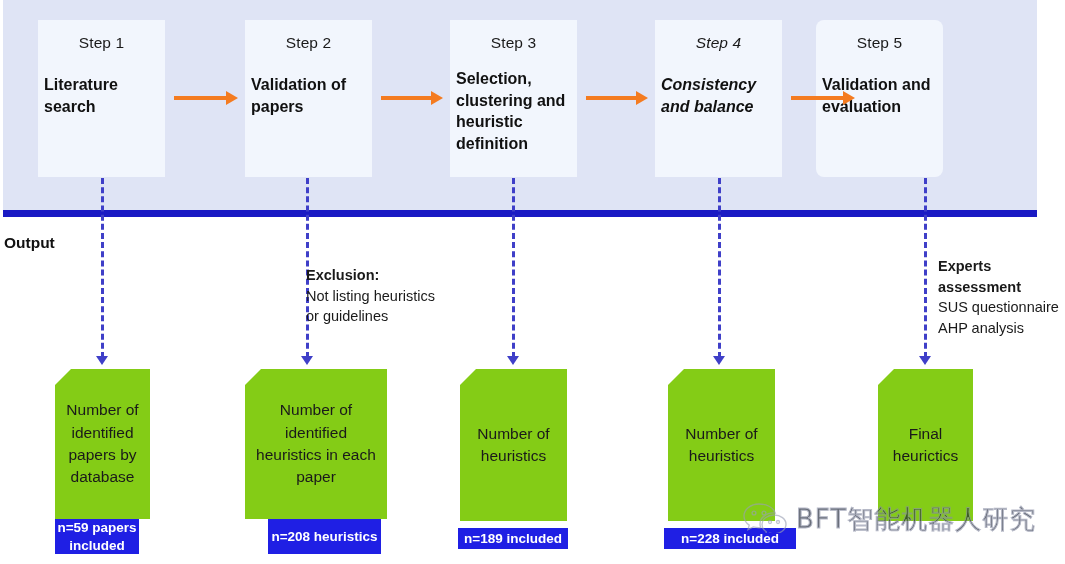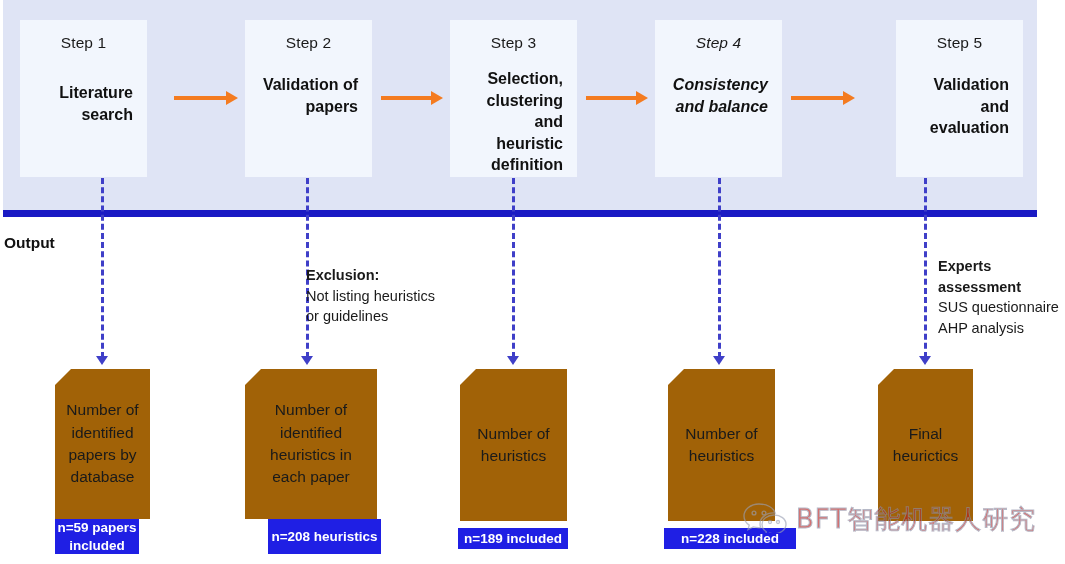--- a/index.html
+++ b/index.html
@@ -55,23 +55,23 @@
     font-size: 15.5px;
     color: #1a1a1a;
     font-weight: 400;
     letter-spacing: .1px;
   }
   .step-title {
     margin-top: 22px;
     font-size: 16px;
     font-weight: 700;
     color: #111111;
-    text-align: right;
+    text-align: left;
     line-height: 1.35;
-    padding: 0 14px;
+    padding: 0 6px;
   }
   .step-title.tight { margin-top: 16px; }
 
   
   .arrow-orange {
     position: absolute;
     top: 91px;
     height: 14px;
   }
   .arrow-orange .shaft {
@@ -120,21 +120,21 @@
     font-size: 14.5px;
     color: #1a1a1a;
     line-height: 1.42;
   }
   .annot .hd { font-weight: 700; display: block; }
   .annot .ln { display: block; }
 
   
   .doc-card {
     position: absolute;
-    background: #a16207;
+    background: #84cc16;
     box-sizing: border-box;
     display: flex;
     flex-direction: column;
     justify-content: center;
     align-items: center;
     
     clip-path: polygon(16px 0, 100% 0, 100% 100%, 0 100%, 0 16px);
   }
   .doc-text {
     font-size: 15.5px;
@@ -164,56 +164,56 @@
     left: 742px;
     top: 501px;
     display: flex;
     align-items: center;
     gap: 8px;
     opacity: .62;
     pointer-events: none;
   }
   .watermark .wm-text {
     font-size: 26px;
-    color: #b91c1c;
+    color: #0f172a;
     -webkit-text-stroke: 1px #8a8fa6;
     letter-spacing: 1px;
     white-space: nowrap;
     font-family: "DejaVu Sans", sans-serif;
   }
 </style>
 </head>
 <body>
 
 <div id="canvas">
 
   <div class="top-band"></div>
   <div class="divider"></div>
 
-  <div class="step-card" style="left:20px;gap:8px;">
+  <div class="step-card" style="left:38px;">
     <div class="step-label">Step 1</div>
     <div class="step-title">Literature search</div>
   </div>
 
   <div class="step-card" style="left:245px;">
     <div class="step-label">Step 2</div>
     <div class="step-title">Validation of papers</div>
   </div>
 
   <div class="step-card" style="left:450px;">
     <div class="step-label">Step 3</div>
     <div class="step-title tight">Selection, clustering and heuristic definition</div>
   </div>
 
   <div class="step-card" style="left:655px;font-style:italic;">
     <div class="step-label">Step 4</div>
     <div class="step-title">Consistency and balance</div>
   </div>
 
-  <div class="step-card" style="left:896px;">
+  <div class="step-card" style="left:816px;border-radius:8px;">
     <div class="step-label">Step 5</div>
     <div class="step-title">Validation and evaluation</div>
   </div>
 
   <div class="arrow-orange" style="left:174px; width:64px;">
     <div class="shaft" style="width:52px;"></div>
       <div class="head" style="left:52px;"></div>
   </div>
   <div class="arrow-orange" style="left:381px; width:62px;">
     <div class="shaft" style="width:50px;"></div>
@@ -258,21 +258,21 @@
     <span class="ln">AHP analysis</span>
   </div>
 
   <div class="doc-card" style="left:55px; top:369px; width:95px; height:150px;">
     <div class="doc-text">Number of identified papers by database</div>
   </div>
   <div class="doc-banner" style="left:55px; top:519px; width:84px; height:35px;">
     <span>n=59 papers included</span>
   </div>
 
-  <div class="doc-card" style="left:245px; top:369px; width:132px; height:150px;">
+  <div class="doc-card" style="left:245px; top:369px; width:142px; height:150px;">
     <div class="doc-text">Number of identified heuristics in each paper</div>
   </div>
   <div class="doc-banner" style="left:268px; top:519px; width:113px; height:35px;text-align:right;">
     <span>n=208 heuristics</span>
   </div>
 
   <div class="doc-card" style="left:460px; top:369px; width:107px; height:152px;">
     <div class="doc-text">Number of heuristics</div>
   </div>
   <div class="doc-banner" style="left:458px; top:528px; width:110px; height:21px;">

